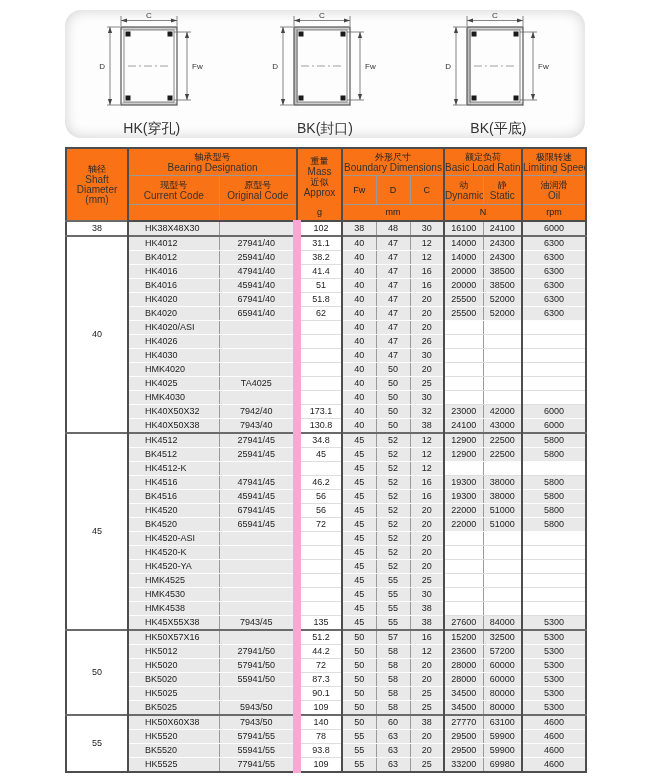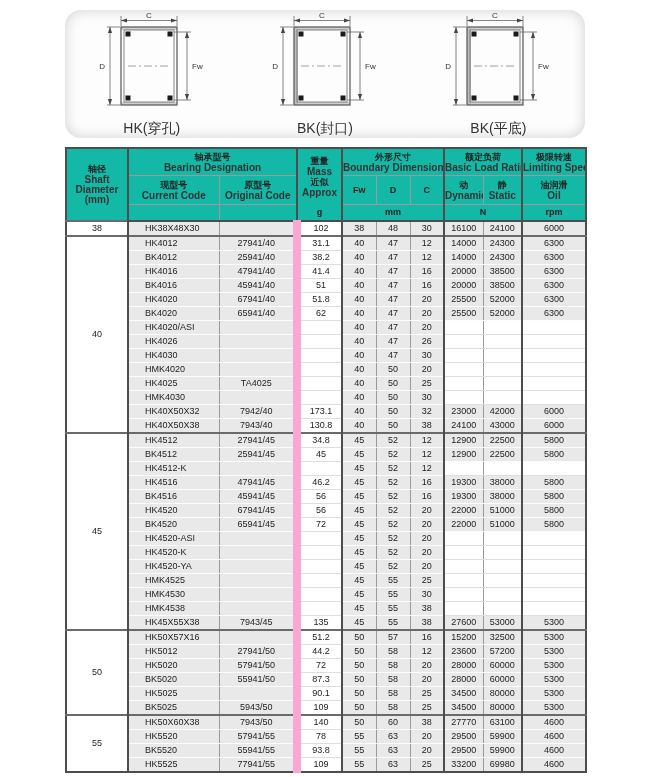--- a/index.html
+++ b/index.html
@@ -19,21 +19,21 @@
   .diagram svg{display:block;}
   .diagram .caption{font-size:14px;color:#333;margin-top:1px;white-space:nowrap;}
   
   table.spec{
     border-collapse:collapse;table-layout:fixed;
     width:520px;margin:0 65px;
     font-size:9px;line-height:11px;color:#222;
     border:2px solid #4d4d4d;
   }
   .spec th,.spec td{padding:0;overflow:hidden;white-space:nowrap;}
-  .spec thead th{background:#14b8a6;font-weight:bold;text-align:center;vertical-align:middle;}
+  .spec thead th{background:#f97316;font-weight:normal;text-align:center;vertical-align:middle;}
   .spec thead .cn{display:block;font-size:9px;line-height:11px;}
   .spec thead .en{display:block;font-size:10px;line-height:10px;color:#333;}
   .spec thead tr.band1 th{height:26px;}
   .spec thead tr.band2 th{height:28px;}
   .spec thead tr.band3 th{height:15px;font-size:9px;}
   .spec thead tr.band3 th{border-bottom:2px solid #4d4d4d;}
   .hb{border-bottom:1px solid #9a9a9a;}
   
   .vR2{border-right:2px solid #4d4d4d;}
   .vL2{border-left:2px solid #4d4d4d;}
@@ -550,21 +550,21 @@
         <td class="oil empty"></td>
       </tr>
       <tr>
         <td class="cur">HK45X55X38</td>
         <td class="orig">7943/45</td>
         <td class="mass">135</td>
         <td class="fw">45</td>
         <td class="d">55</td>
         <td class="c">38</td>
         <td class="dyn">27600</td>
-        <td class="stat">53000</td>
+        <td class="stat">84000</td>
         <td class="oil">5300</td>
       </tr>
       <tr class="group-start">
         <td class="shaft" rowspan="6">50</td>
         <td class="cur">HK50X57X16</td>
         <td class="orig"></td>
         <td class="mass">51.2</td>
         <td class="fw">50</td>
         <td class="d">57</td>
         <td class="c">16</td>

